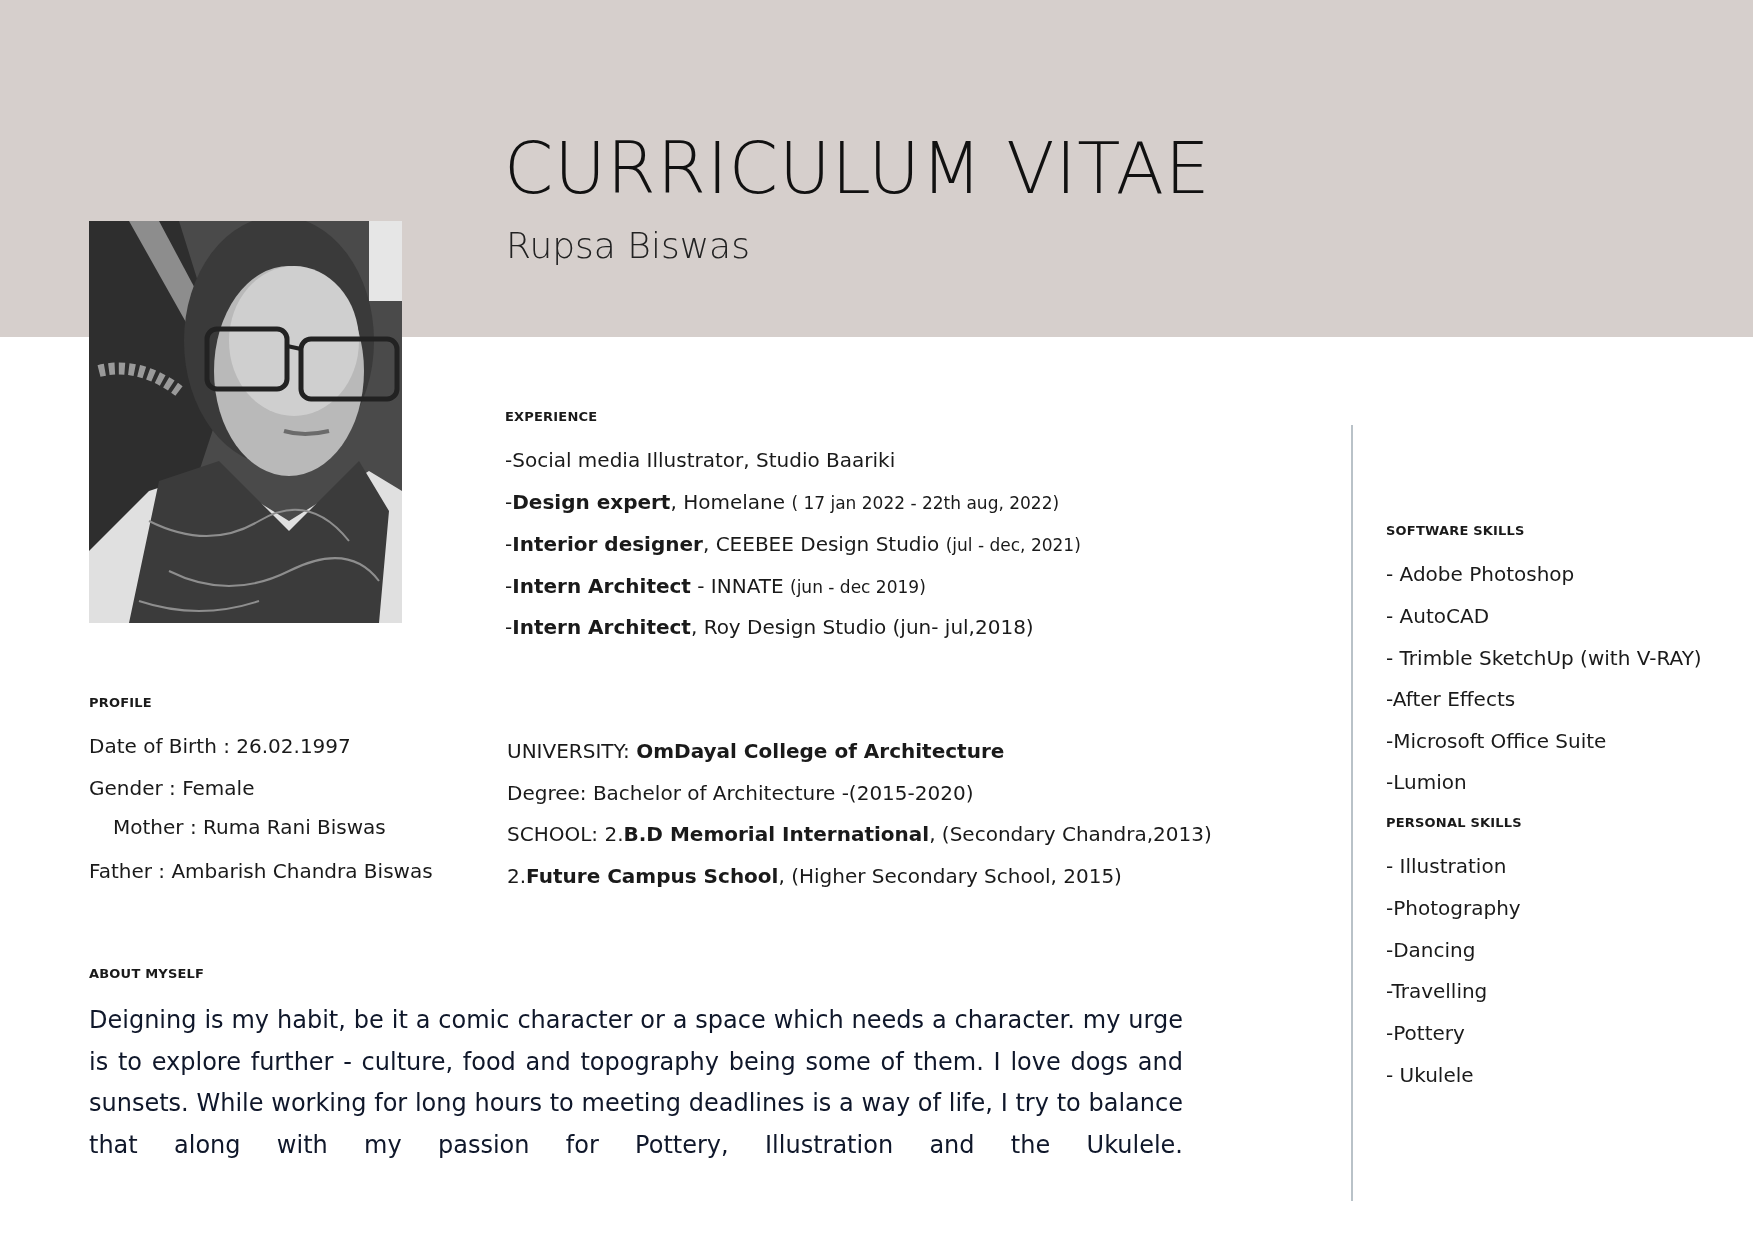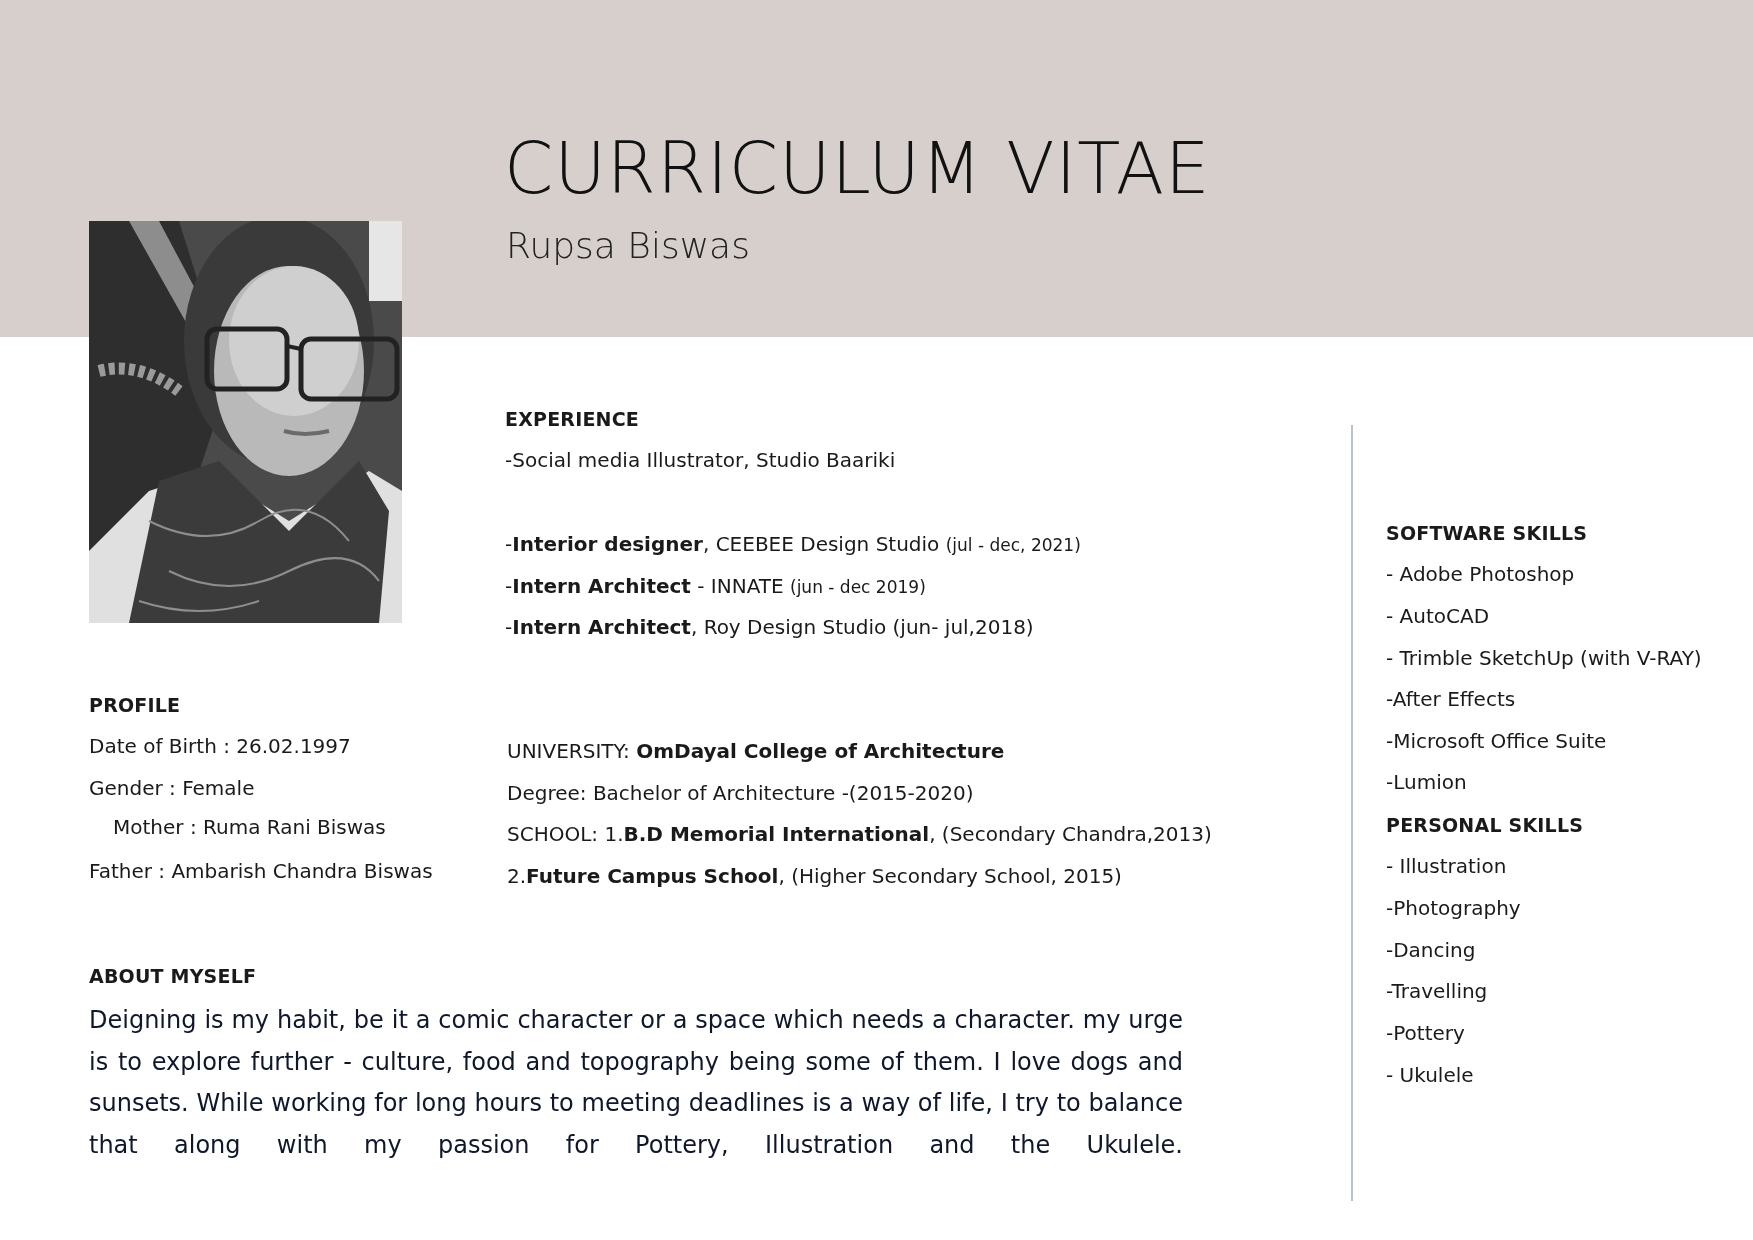--- a/index.html
+++ b/index.html
@@ -6,21 +6,21 @@
   body { width:1753px; height:1240px; position:relative; background:#ffffff; overflow:hidden;
          font-family:"DejaVu Sans", sans-serif; color:#1a1a1a; }
   .header-band { position:absolute; left:0; top:0; width:1753px; height:337px; background:#d6cfcc; }
   .title { position:absolute; left:504px; top:132px; font-size:72px; font-weight:200; letter-spacing:1px;
            color:#111; font-family:"DejaVu Sans", sans-serif; line-height:1; white-space:nowrap; transform:scaleX(0.98); transform-origin:left; }
   .name { position:absolute; left:506px; top:228px; font-size:36px; color:#222; font-weight:300; line-height:1; white-space:nowrap; }
   .photo { position:absolute; left:89px; top:221px; width:313px; height:402px; overflow:hidden;
            background:linear-gradient(160deg,#3d3d3d 0%,#6a6a6a 30%,#9a9a9a 45%,#505050 70%,#2f2f2f 100%); }
   .photo svg { display:block; }
   .section { position:absolute; }
-  .h { font-weight:bold; font-size:19px; line-height:1; letter-spacing:0.2px; white-space:nowrap; }
+  .h { font-weight:bold; font-size:13px; line-height:1; letter-spacing:0.2px; white-space:nowrap; }
   .line { font-size:20px; line-height:1; white-space:nowrap; position:absolute; left:0; }
   .line b { font-weight:bold; }
   .small { font-size:17px; }
   .divider { position:absolute; left:1351px; top:425px; width:2px; height:776px; background:#b9c2c8; }
   .about-p { position:absolute; left:89px; top:1000px; width:1094px; font-size:24px; line-height:41.6px;
              text-align:justify; text-align-last:justify; color:#0f172a; }
 </style>
 </head>
 <body>
 
@@ -46,20 +46,23 @@
     <polygon points="40,402 70,260 130,240 200,310 270,240 300,290 290,402" fill="#3b3b3b"></polygon>
     <path d="M60 300 Q120 330 170 300 T260 320 M80 350 Q140 380 200 350 T290 360 M50 380 Q110 400 170 380" stroke="#8e8e8e" stroke-width="2" fill="none"></path>
   </svg>
 </div>
 
 <div class="section" style="left:505px; top:410px; width:640px; height:240px;">
   <div class="h">EXPERIENCE</div>
   <div class="line" style="top:40px;">
     <span>-</span><span>Social media Illustrator</span><span>, Studio Baariki</span>
   </div>
+  <div class="line" style="top:82px;">
+    <span>-</span><b>Design expert</b><span>, Homelane </span><span class="small">( 17 jan 2022 - 22th aug, 2022)</span>
+  </div>
   <div class="line" style="top:124px;">
     <span>-</span><b>Interior designer</b><span>, CEEBEE Design Studio </span><span class="small">(jul - dec, 2021)</span>
   </div>
   <div class="line" style="top:166px;">
     <span>-</span><b>Intern Architect</b><span> - INNATE </span><span class="small">(jun - dec 2019)</span>
   </div>
   <div class="line" style="top:207px;">
     <span>-</span><b>Intern Architect</b><span>, Roy Design Studio (jun- jul,2018)</span>
   </div>
 </div>
@@ -71,21 +74,21 @@
   <div class="line" style="top:121px;margin-left:24px;">Mother : Ruma Rani Biswas</div>
   <div class="line" style="top:165px;">Father : Ambarish Chandra Biswas</div>
 </div>
 
 <div class="section" style="left:507px; top:701px; width:660px; height:200px;">
   <div class="line" style="top:40px;">
     <span>UNIVERSITY: </span><b>OmDayal College of Architecture</b>
   </div>
   <div class="line" style="top:82px;">Degree: Bachelor of Architecture -(2015-2020)</div>
   <div class="line" style="top:123px;">
-    <span>SCHOOL: 1.</span><b>B.D Memorial International</b><span>, (Secondary Chandra,2013)</span>
+    <span>SCHOOL: 2.</span><b>B.D Memorial International</b><span>, (Secondary Chandra,2013)</span>
   </div>
   <div class="line" style="top:165px;">
     <span>2.</span><b>Future Campus School</b><span>, (Higher Secondary School, 2015)</span>
   </div>
 </div>
 
 <div class="section" style="left:89px; top:967px;">
   <div class="h">ABOUT MYSELF</div>
 </div>
 <div class="about-p">Deigning is my habit, be it a comic character or a space which needs a character. my urge is to explore further - culture, food and topography being some of them. I love dogs and sunsets. While working for long hours to meeting deadlines is a way of life, I try to balance that along with my passion for Pottery, Illustration and the Ukulele.</div>

